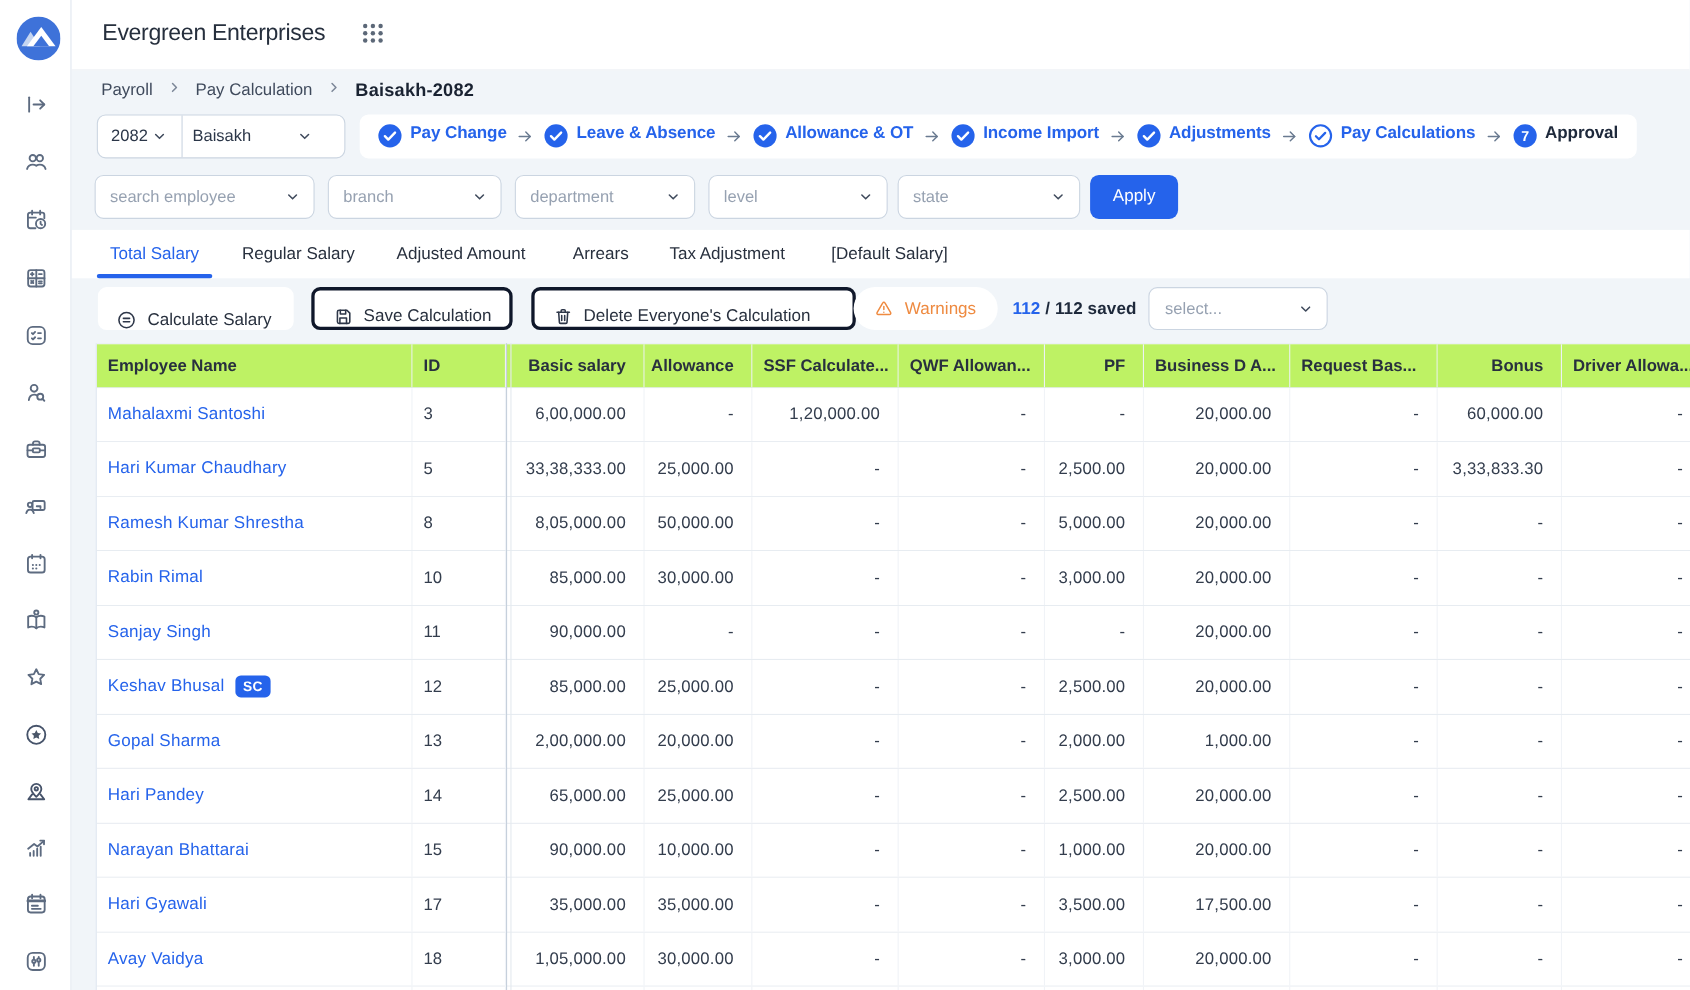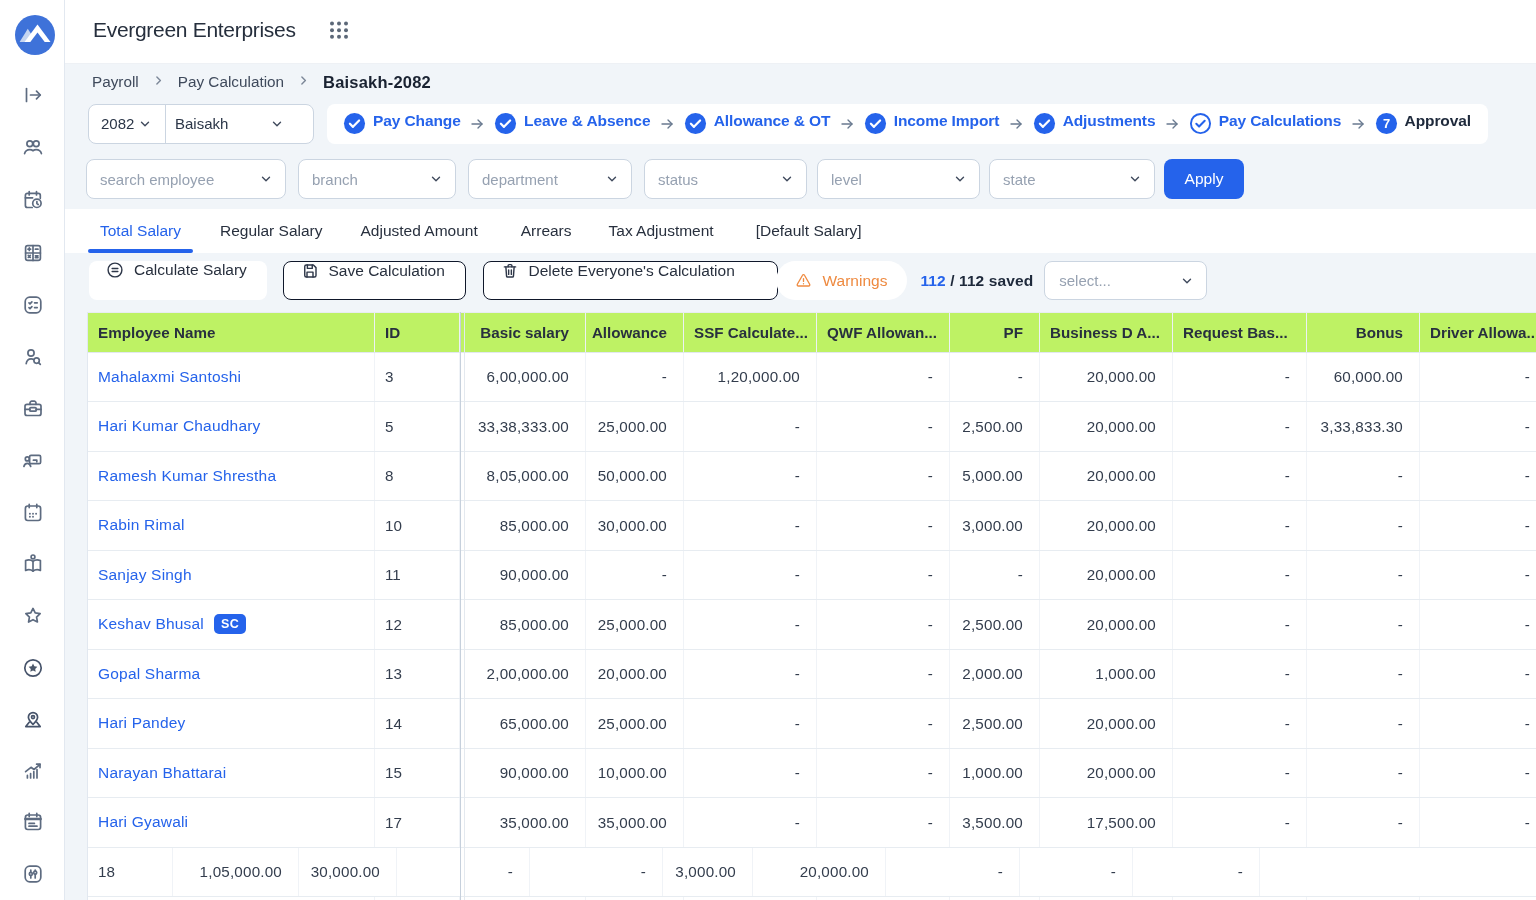--- a/index.html
+++ b/index.html
@@ -31,23 +31,23 @@
 .fbox .ph{font-size:15px;color:#96a1b1}
 #applybtn{width:80px;height:40px;background:#2563eb;border-radius:8px;color:#fff;font-size:15.5px;font-weight:400;display:flex;align-items:center;justify-content:center}
 
 #tabstrip{position:absolute;left:65px;top:208.5px;width:1471px;height:44px;background:#fff}
 #tabs{position:absolute;left:35px;top:0;height:44px;display:flex}
 .tab{font-size:15.5px;color:#28303e;display:flex;align-items:center;height:44px;position:relative}
 .tab.active{color:#2563eb}
 .tab.active .ul{position:absolute;left:-12px;right:-12px;bottom:0;height:4px;background:#2563eb;border-radius:2px}
 
 #actions{position:absolute;left:89px;top:261px;height:39px;display:flex;align-items:center}
-.abtn{height:39px;background:#fff;border-radius:8px;display:flex;align-items:flex-start;font-size:15.5px;color:#28303e;padding-left:17px;flex:0 0 auto}
+.abtn{height:39px;background:#fff;border-radius:8px;display:flex;align-items:flex-end;font-size:15.5px;color:#28303e;padding-left:17px;flex:0 0 auto}
 .abtn svg{margin-right:10px}
-.abtn.bordered{border:1px solid #0f172a}
+.abtn.bordered{border:3px solid #0f172a}
 #warnpill{width:131px;height:39px;background:#fff;border-radius:20px;display:flex;align-items:center;padding-left:19px;font-size:15.5px;color:#ee8a40;flex:0 0 auto}
 #warnpill svg{margin-right:11px}
 #saved{font-size:15.5px;font-weight:700;color:#1e293b;letter-spacing:.1px}
 #saved .blue{color:#2563eb}
 #miniselect{width:163px;height:39px;background:#fff;border:1px solid #cbd5e1;border-radius:8px;display:flex;align-items:center;justify-content:space-between;padding:0 12px 0 14px}
 #miniselect .ph{font-size:15px;color:#96a1b1}
 
 #table{position:absolute;left:88px;top:312px;width:1472px;height:588px;background:#fff}
 .th{display:flex;height:40.5px;background:#f8fafc;border-top:1px solid #e8edf2;border-bottom:1px solid #e2e8f0}
 .th .c{font-weight:700;color:#28303e;border-right:1px solid #edf1f5;background:#bef264}
@@ -318,26 +318,20 @@
       <svg width="14" height="14" viewBox="0 0 24 24" fill="none" stroke="#3f4a5c" stroke-width="2.4" stroke-linecap="round" stroke-linejoin="round">
         <path d="M6 9l6 6 6-6"></path>
       </svg>
     </div>
   <div class="fbox" style="width:164px">
       <span class="ph">department</span>
       <svg width="14" height="14" viewBox="0 0 24 24" fill="none" stroke="#3f4a5c" stroke-width="2.4" stroke-linecap="round" stroke-linejoin="round">
         <path d="M6 9l6 6 6-6"></path>
       </svg>
     </div>
-  <div class="fbox" style="width:163px;margin-right:10px">
-      <span class="ph">status</span>
-      <svg width="14" height="14" viewBox="0 0 24 24" fill="none" stroke="#3f4a5c" stroke-width="2.4" stroke-linecap="round" stroke-linejoin="round">
-        <path d="M6 9l6 6 6-6"></path>
-      </svg>
-    </div>
   <div class="fbox" style="width:163px;margin-right:9px">
       <span class="ph">level</span>
       <svg width="14" height="14" viewBox="0 0 24 24" fill="none" stroke="#3f4a5c" stroke-width="2.4" stroke-linecap="round" stroke-linejoin="round">
         <path d="M6 9l6 6 6-6"></path>
       </svg>
     </div>
   <div class="fbox" style="width:166px;margin-right:9px">
       <span class="ph">state</span>
       <svg width="14" height="14" viewBox="0 0 24 24" fill="none" stroke="#3f4a5c" stroke-width="2.4" stroke-linecap="round" stroke-linejoin="round">
         <path d="M6 9l6 6 6-6"></path>
@@ -546,20 +540,23 @@
       <div class="c n c3">35,000.00</div>
       <div class="c n c4">-</div>
       <div class="c n c5">-</div>
       <div class="c n c6">3,500.00</div>
       <div class="c n c7">17,500.00</div>
       <div class="c n c8">-</div>
       <div class="c n c9">-</div>
       <div class="c n c10">-</div>
     </div>
 <div class="tr">
+      <div class="c c0">
+        <span class="lnk">Avay Vaidya</span>
+      </div>
       <div class="c c1">18</div>
       <div class="c n c2">1,05,000.00</div>
       <div class="c n c3">30,000.00</div>
       <div class="c n c4">-</div>
       <div class="c n c5">-</div>
       <div class="c n c6">3,000.00</div>
       <div class="c n c7">20,000.00</div>
       <div class="c n c8">-</div>
       <div class="c n c9">-</div>
       <div class="c n c10">-</div>

